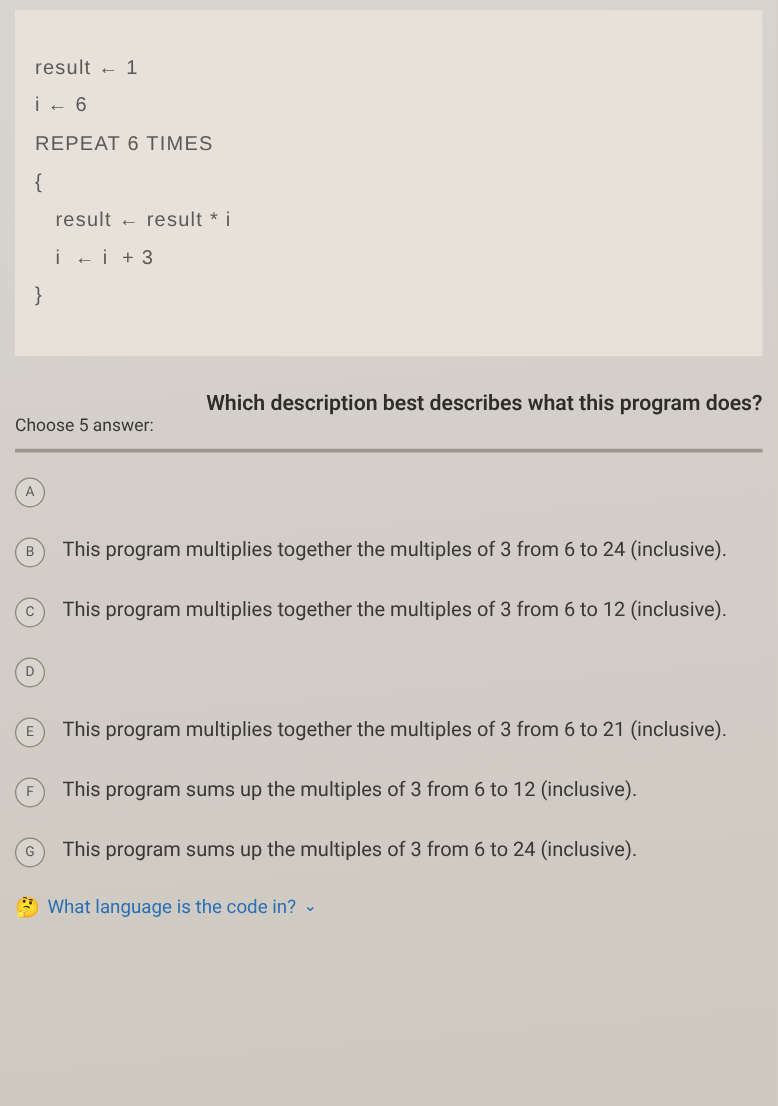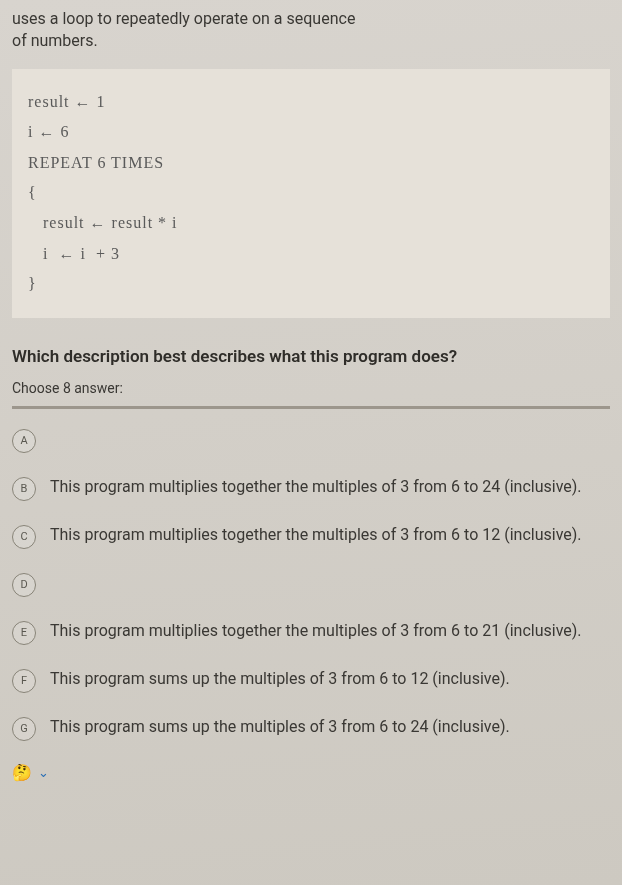--- a/index.html
+++ b/index.html
@@ -20,34 +20,34 @@
       padding: 8px 12px 12px 12px;
     }
     .intro-text {
       font-size: 16px;
       color: #3a3834;
       margin-bottom: 16px;
       line-height: 1.4;
     }
     .code-block {
       background: #e6e1d9;
-      padding: 18px 16px;
-      font-family: Liberation Serif, serif;
+      padding: 32px 16px;
+      font-family: Liberation Sans, sans-serif;
       font-size: 16px;
       color: #5a5a5a;
       line-height: 1.9;
       letter-spacing: 1px;
       margin-bottom: 28px;
       white-space: pre;
     }
     .question-text {
       font-size: 17px;
       font-weight: 600;
       color: #2f2d29;
-      margin-bottom: 14px;
+      text-align: right;
     }
     .choose-text {
       font-size: 14px;
       color: #3a3834;
       margin-bottom: 10px;
     }
     .divider {
       border: none;
       border-top: 3px solid #9c968c;
       margin-bottom: 18px;
@@ -92,36 +92,32 @@
     .chevron {
       color: #2a6fb5;
       font-size: 13px;
     }
   </style>
 </head>
 <body>
 
 <div class="page">
 
-  <div class="intro-text">
-    <span>uses a loop to repeatedly operate on a sequence</span><br>
-    <span>of numbers.</span>
-  </div>
 
   <div class="code-block">result ← 1
 i ← 6
 REPEAT 6 TIMES
 {
    result ← result * i
    i  ← i  + 3
 }</div>
 
   <div class="question-text">Which description best describes what this program does?</div>
 
-  <div class="choose-text">Choose 8 answer:</div>
+  <div class="choose-text">Choose 5 answer:</div>
 
   <hr class="divider">
 
   <div>
     <div class="option">
       <div class="option-letter">A</div>
     </div>
     <div class="option">
       <div class="option-letter">B</div>
       <div class="option-text">This program multiplies together the multiples of 3 from 6 to 24 (inclusive).</div>
@@ -142,16 +138,17 @@
       <div class="option-text">This program sums up the multiples of 3 from 6 to 12 (inclusive).</div>
     </div>
     <div class="option">
       <div class="option-letter">G</div>
       <div class="option-text">This program sums up the multiples of 3 from 6 to 24 (inclusive).</div>
     </div>
   </div>
 
   <div class="hint-link">
     <span class="emoji">🤔</span>
+    <span>What language is the code in?</span>
     <span class="chevron">⌄</span>
   </div>
 
 </div>
 
 </body></html>

